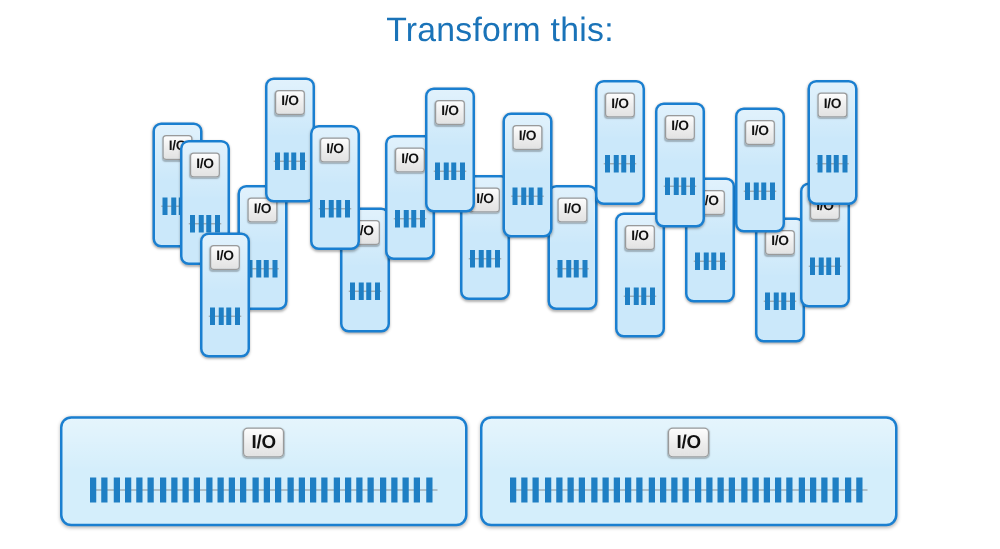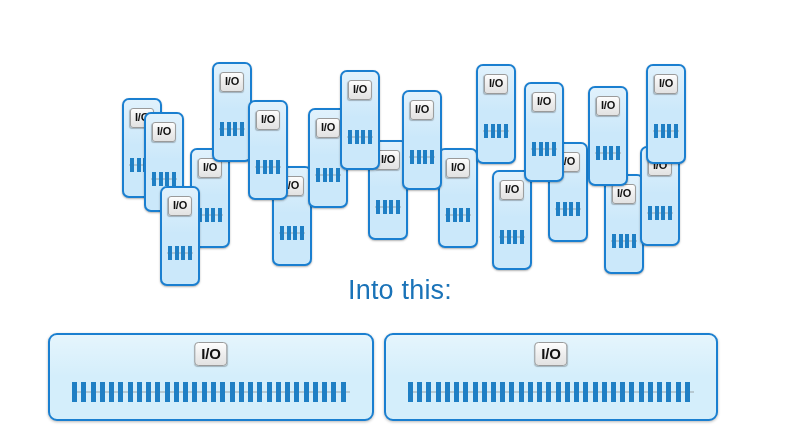--- a/index.html
+++ b/index.html
@@ -147,20 +147,21 @@
     width: 5px;
     height: 20px;
     background: #1f7fc4;
   }
 </style>
 </head>
 <body>
 
 <div class="stage">
 
+  <div class="heading top">Transform this:</div>
 
   <div class="cluster">
       <div class="card" style="left: 122px; top: 98px; z-index: 1;">
         <div class="sheen"></div>
         <div class="io-badge">I/O</div>
         <div class="ticks">
           <div class="rail"></div>
           <div class="tick" style="left: 4%;"></div>
           <div class="tick" style="left: 29%;"></div>
           <div class="tick" style="left: 54%;"></div>
@@ -371,21 +372,20 @@
         <div class="ticks">
           <div class="rail"></div>
           <div class="tick" style="left: 4%;"></div>
           <div class="tick" style="left: 29%;"></div>
           <div class="tick" style="left: 54%;"></div>
           <div class="tick" style="left: 79%;"></div>
         </div>
       </div>
     </div>
 
-  <div class="heading bottom">Into this:</div>
 
   <div class="results">
       <div class="bigbox" style="left: 48px; top: 333px; width: 326px;">
         <div class="sheen"></div>
         <div class="io-badge">I/O</div>
         <div class="bigticks">
           <div class="rail"></div>
           <div class="tick" style="left: 0%;"></div>
           <div class="tick" style="left: 3.33333%;"></div>
           <div class="tick" style="left: 6.66667%;"></div>

